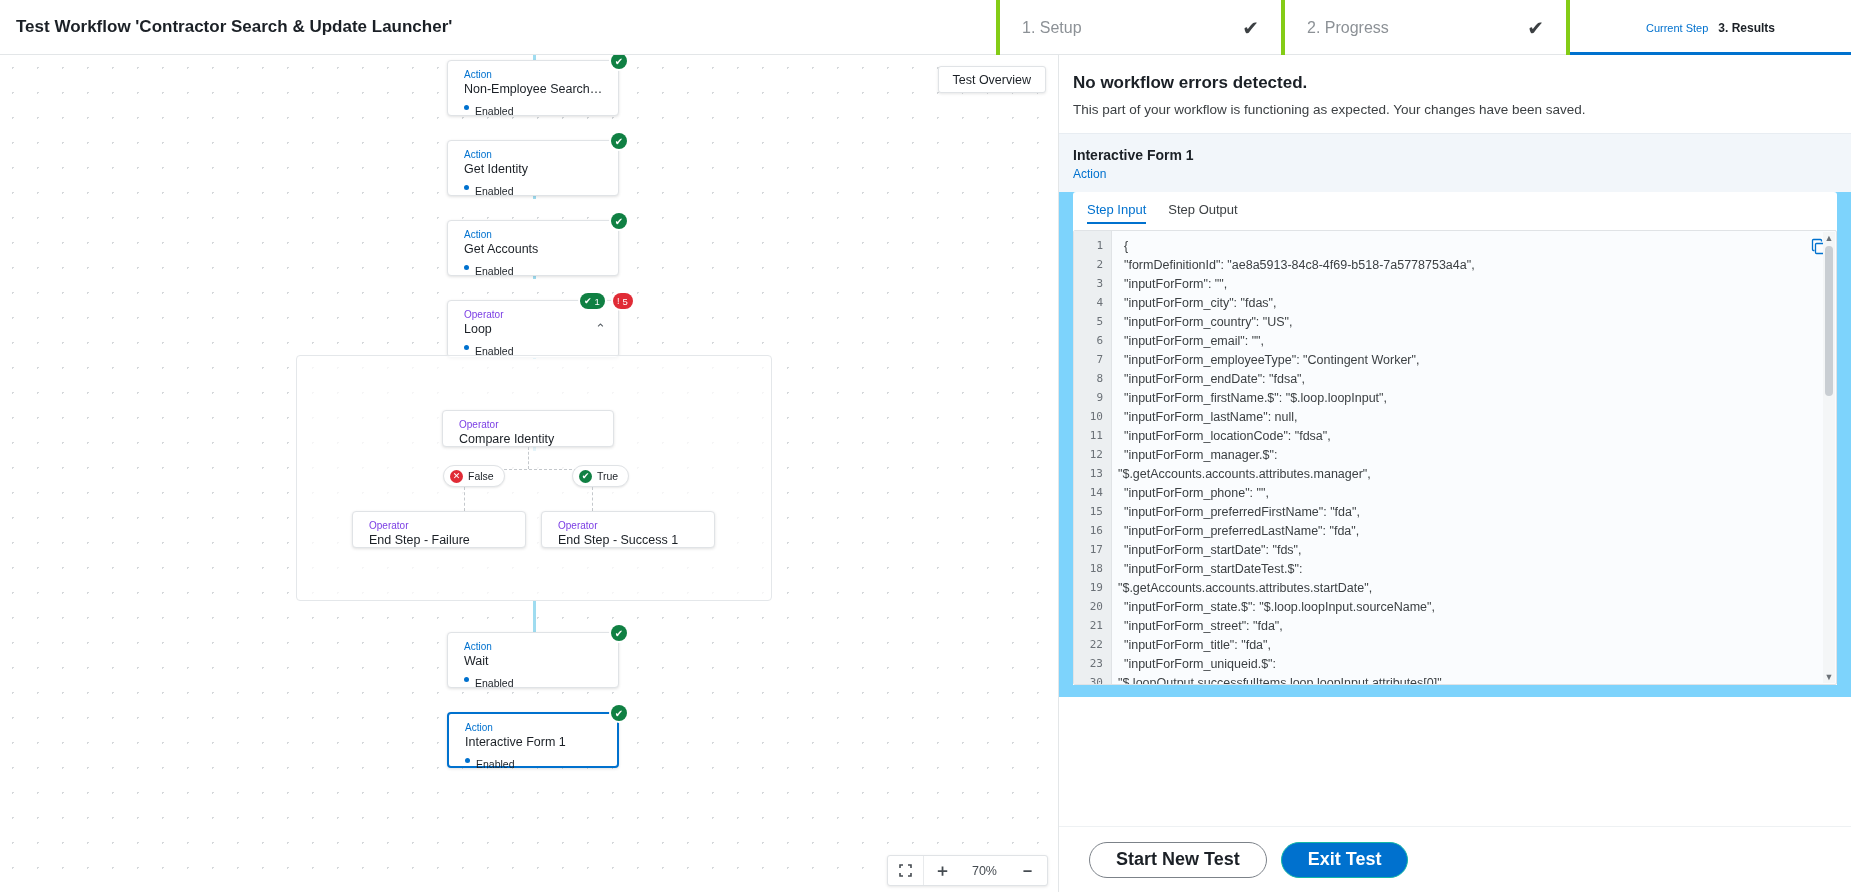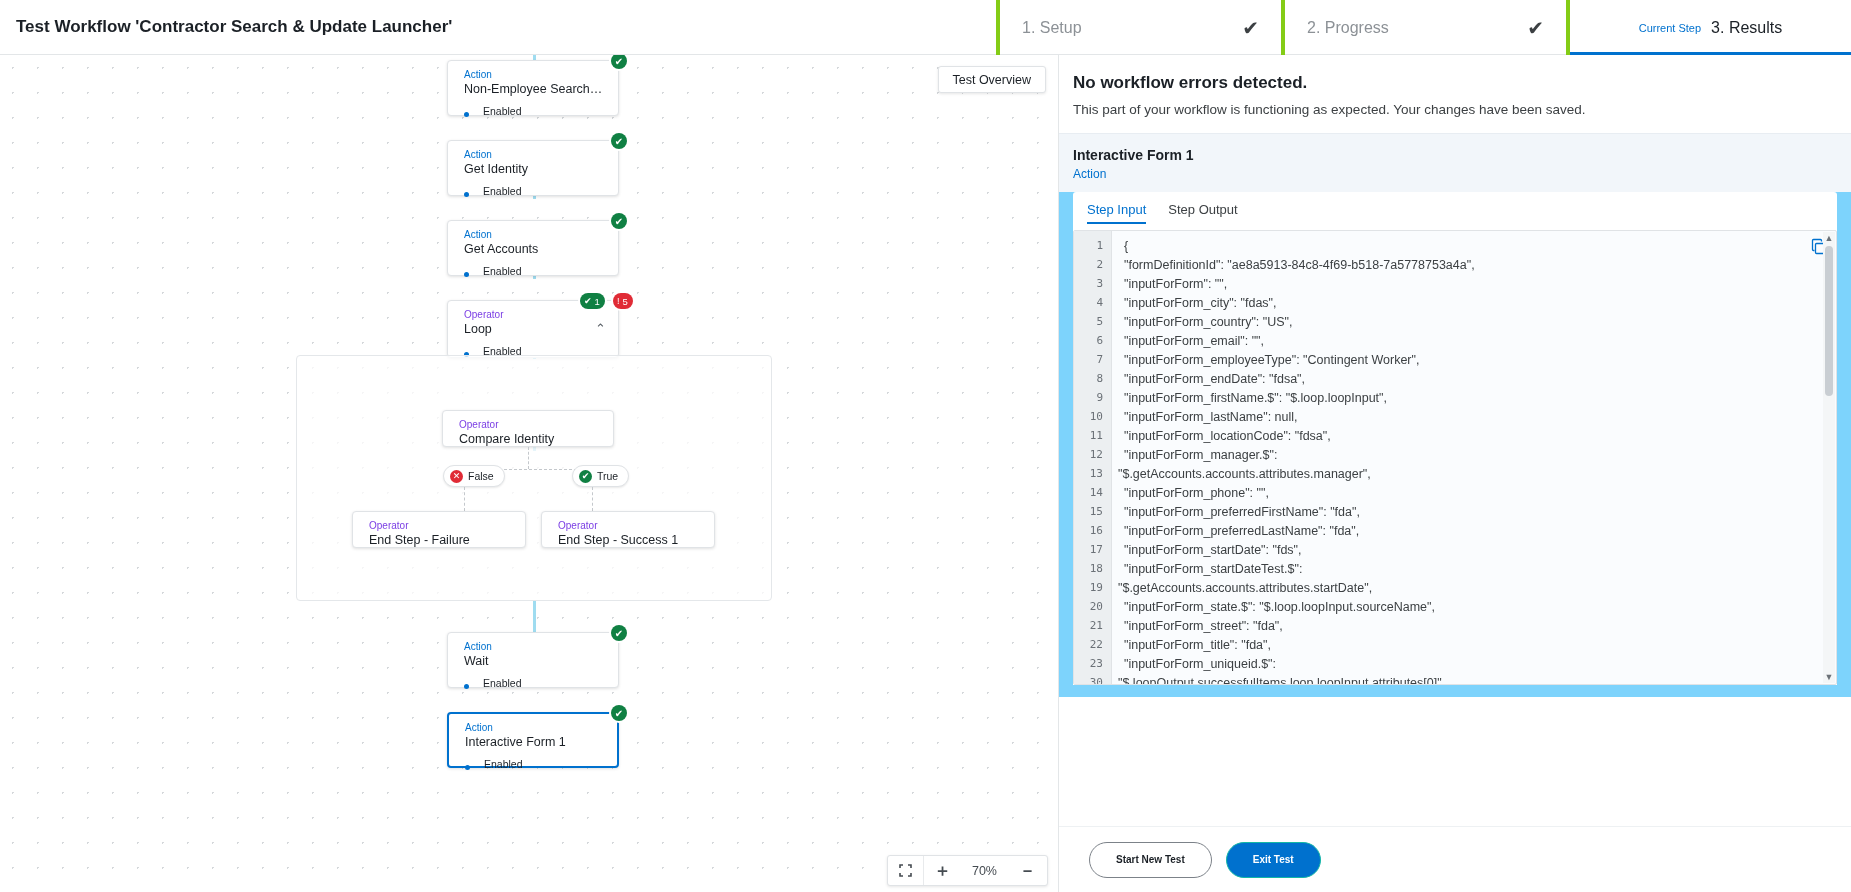--- a/index.html
+++ b/index.html
@@ -25,21 +25,21 @@
   .step {
     width: 285px; border-left: 4px solid #84cc16;
     display: flex; align-items: center; padding: 4px 22px;
     position: relative; justify-content: space-between; gap: 10px;
   }
   .step-lbl { font-size: 16px; color: #8c9196; }
   .step.done .step-lbl { color: #8c9196; }
   .step-check { font-size: 20px; color: #3c4043; line-height: 1; }
   .step.current { flex-direction: row; align-items: center; justify-content: center; }
   .step.current .current-tag { font-size: 11px; color: #0071ce; line-height: 14px; }
-  .step.current .step-lbl { font-size: 16px; font-weight: normal; color: #1b2026; }
+  .step.current .step-lbl { font-size: 12px; font-weight: bold; color: #1b2026; }
   .step.current::after {
     content: ""; position: absolute; left: 0; right: 0; bottom: 0;
     height: 3px; background: #0071ce;
   }
 
   
   .canvas {
     position: absolute; left: 0; top: 55px; width: 1058px; height: 837px;
     background: #ffffff;
     background-image: radial-gradient(#d5d8db 1px, transparent 1px);
@@ -55,21 +55,21 @@
   }
   .node .kind { font-size: 10px; line-height: 12px; padding: 8px 0 0 16px; }
   .kind.action { color: #0071ce; }
   .kind.operator { color: #7b3fe4; }
   .node .nm {
     font-size: 12.5px; color: #1b2026; padding: 1px 14px 0 16px;
     white-space: nowrap; overflow: hidden; text-overflow: ellipsis;
   }
   .node .status {
     font-size: 10.5px; color: #1b2026; padding: 9px 0 0 16px;
-    display: flex; align-items: flex-end; gap: 14px;
+    display: flex; align-items: flex-start; gap: 6px;
   }
   .dot { width: 5px; height: 5px; border-radius: 50%; background: #0071ce; display: inline-block; }
 
   .badge-ok {
     position: absolute; width: 16px; height: 16px; border-radius: 50%;
     background: #108043; color: #fff; font-size: 10px;
     display: flex; align-items: center; justify-content: center;
     box-shadow: 0 0 0 2px #fff;
   }
   .cnt {
@@ -180,21 +180,21 @@
     font-size: 9px; color: #6b7177;
   }
 
   .footer {
     position: absolute; left: 0; bottom: 0; width: 100%; height: 66px;
     background: #fff; display: flex; align-items: center; gap: 14px;
     padding-left: 30px; border-top: 1px solid #eef1f3;
   }
   .btn {
     height: 36px; border-radius: 18px; display: flex; align-items: center;
-    justify-content: center; font-size: 10px; font-weight: bold; cursor: pointer;
+    justify-content: center; font-size: 18px; font-weight: bold; cursor: pointer;
   }
   .btn-secondary { background: #fff; border: 1px solid #7c8289; color: #1b2026; padding: 0 26px; }
   .btn-primary { background: #0071ce; color: #fff; padding: 0 26px; border: 1px solid #14b8a6; }
 </style>
 </head>
 <body>
 
 <div class="topbar">
   <div class="app-title">Test Workflow 'Contractor Search &amp; Update Launcher'</div>
   <div class="steps">

